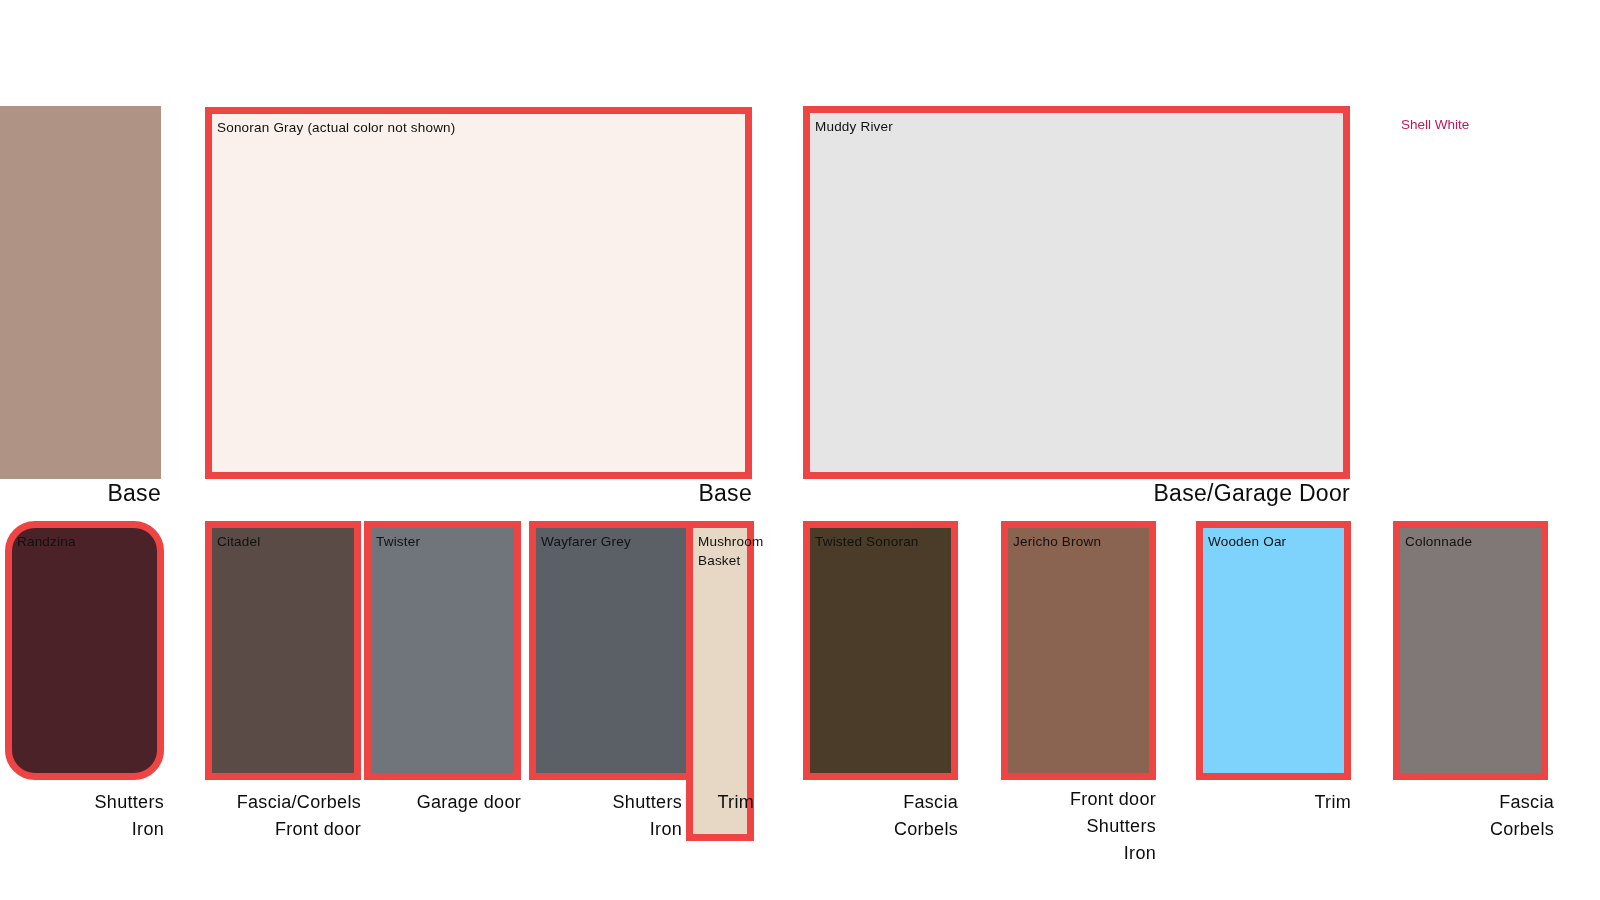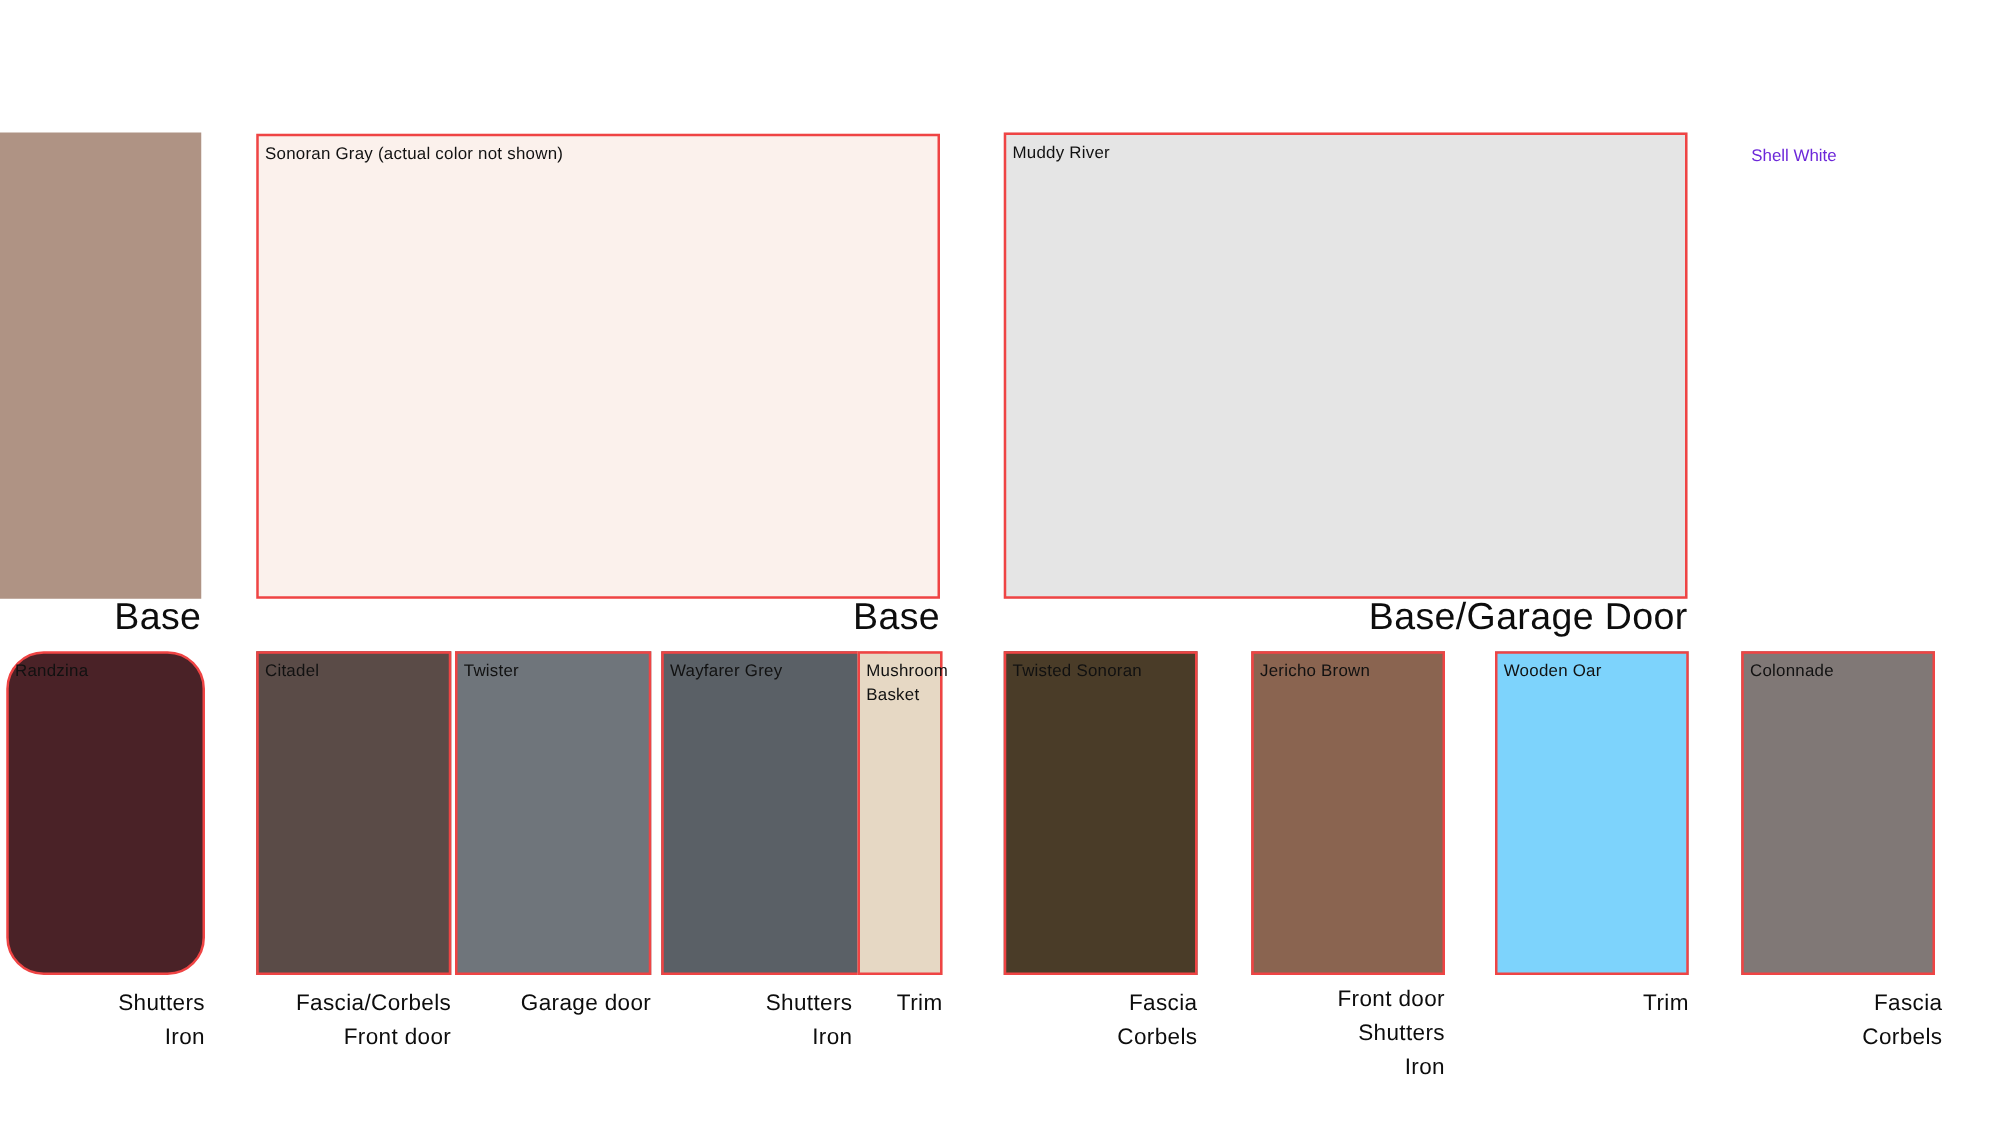--- a/index.html
+++ b/index.html
@@ -19,21 +19,21 @@
 
   .board {
     position: absolute;
     inset: 0;
   }
 
   
   .swatch {
     position: absolute;
     box-sizing: border-box;
-    border: 2px solid #ef4444;
+    border: 7px solid #ef4444;
   }
   .swatch.noborder {
     border: none;
   }
   .swatch-name {
     position: absolute;
     top: 4px;
     left: 5px;
     font-size: 13.5px;
     line-height: 19px;
@@ -52,29 +52,29 @@
     position: absolute;
     text-align: right;
     font-size: 18px;
     line-height: 27px;
     color: #0d0d0d;
     letter-spacing: 0.3px;
     font-family: "Liberation Sans", sans-serif;
     white-space: pre-line;
   }
   .usage.big {
-    font-size: 30px;
+    font-size: 23px;
   }
 
   
   .name-only {
     position: absolute;
     font-size: 13.5px;
     line-height: 19px;
-    color: #6d28d9;
+    color: #be185d;
     white-space: nowrap;
   }
 </style>
 </head>
 <body style="background: rgb(255, 255, 255);">
 
 <div class="board">
 
   <div>
 
@@ -114,21 +114,21 @@
       <span class="swatch-name">Twister</span>
     </div>
     <div class="usage" id="b2u" style="left: 364px; top: 789px; width: 157px;">Garage door</div>
 
     <div class="swatch" id="b3" style="left: 529px; top: 521px; width: 181px; height: 259px; background: rgb(90, 96, 102); padding-left: 33px;">
       <span class="swatch-name">Wayfarer Grey</span>
     </div>
     <div class="usage" id="b3u" style="left: 521px; top: 789px; width: 161px;">Shutters
 Iron</div>
 
-    <div class="swatch" id="b4" style="left: 686px; top: 521px; width: 68px; height: 259px; background: rgb(230, 216, 196);">
+    <div class="swatch" id="b4" style="left: 686px; top: 521px; width: 68px; height: 320px; background: rgb(230, 216, 196);">
       <span class="swatch-name wrap">Mushroom Basket</span>
     </div>
     <div class="usage" id="b4u" style="left: 686px; top: 789px; width: 68px;">Trim</div>
 
     <div class="swatch" id="b5" style="left: 803px; top: 521px; width: 155px; height: 259px; background: rgb(74, 60, 40);">
       <span class="swatch-name">Twisted Sonoran</span>
     </div>
     <div class="usage" id="b5u" style="left: 797px; top: 789px; width: 161px;">Fascia
 Corbels</div>
 

